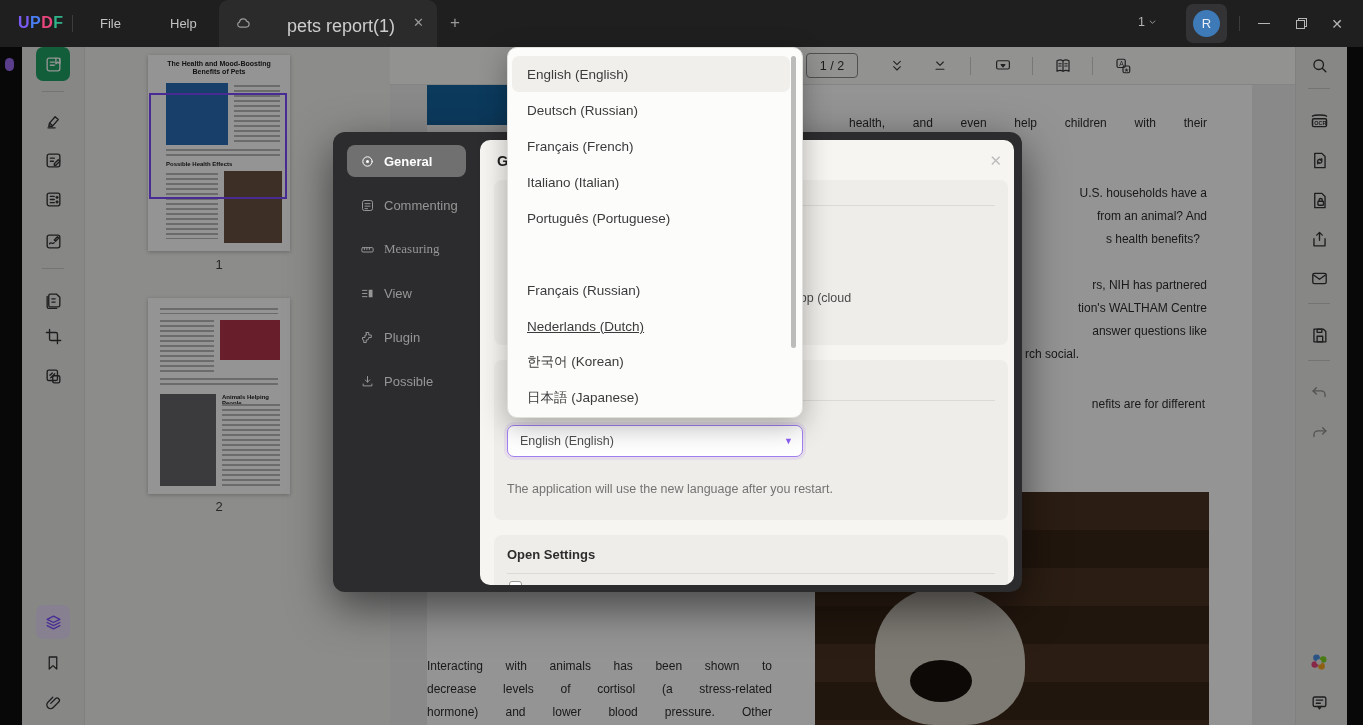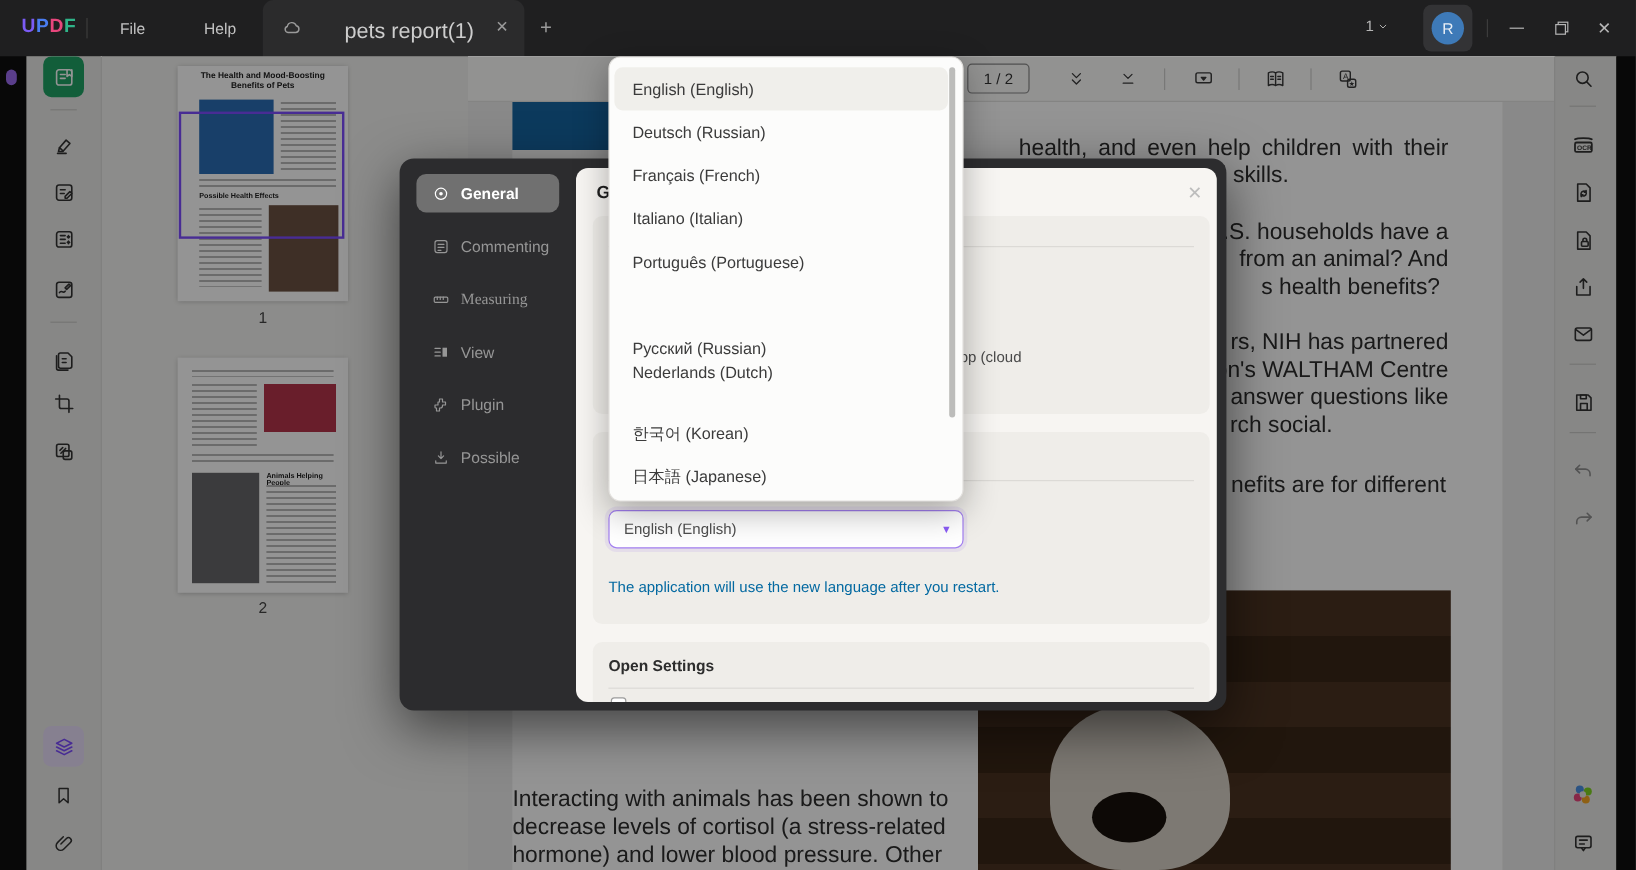--- a/index.html
+++ b/index.html
@@ -55,21 +55,21 @@
 
   
   #doc-area { left:390px; top:0; width:905px; height:678px; background:#ededec; }
   #doc-toolbar { left:0; top:0; width:905px; height:38px; background:#fbfbfa; border-bottom:1px solid #e4e4e2; }
   #page-box { left:416px; top:6px; width:52px; height:25px; border:1px solid #8a8a8a; border-radius:4px;
     font-size:12.5px; color:#333; text-align:center; line-height:24px; }
   .dt-icon { top:5px; width:28px; height:28px; display:flex; align-items:center; justify-content:center; }
   .dt-icon svg { stroke:#3a3a3a; fill:none; stroke-width:1.6; stroke-linecap:round; stroke-linejoin:round; }
   .dt-divider { top:10px; width:1px; height:18px; background:#cfcfcd; }
   #doc-page { left:37px; top:38px; width:825px; height:640px; background:#ffffff; }
-  .doc-text { color:#2e2e2e; font-size:19px; line-height:23px; white-space:nowrap; }
+  .doc-text { color:#2e2e2e; font-size:12px; line-height:23px; white-space:nowrap; }
   #blue-block { left:0; top:0; width:368px; height:40px; background:#1565a0; }
   #dog-photo { left:388px; top:407px; width:394px; height:233px;
     background:repeating-linear-gradient(180deg,#4a3322 0 38px,#3a2718 38px 76px); }
   #dog-snout { left:60px; top:95px; width:150px; height:138px; border-radius:46% 54% 40% 40%; background:#d8d1c6;
     box-shadow:inset -18px -20px 30px #b3a globe89e; }
   #dog-nose { left:95px; top:168px; width:62px; height:42px; border-radius:50%; background:#17100b; }
 
   
   #overlay { left:0; top:0; width:1363px; height:678px; background:rgba(0,0,0,0.42); }
 
@@ -88,21 +88,21 @@
   #dlg-close { right:12px; top:12px; font-size:15px; color:#bdbdbd; }
   .section { left:14px; width:514px; background:#efede9; border-radius:8px; }
   .sec-divider { left:13px; right:13px; height:1px; background:#dcdad6; }
   #sec1 { top:40px; height:165px; }
   #sec1-fragment { left:278px; top:111px; font-size:12.5px; color:#4a4a4a; }
   #sec2 { top:220px; height:160px; }
   #lang-select { left:13px; top:65px; width:296px; height:32px; background:#ffffff;
     border:1px solid #a27ff0; border-radius:7px; box-shadow:0 0 0 3px rgba(150,110,240,0.12);
     font-size:12.5px; color:#4f4f4f; line-height:30px; padding:0 12px; }
   #lang-select .arrow { position:absolute; right:9px; top:0; color:#8b5cf6; font-size:9px; }
-  #restart-note { left:13px; top:122px; font-size:12.5px; color:#0369a1; }
+  #restart-note { left:13px; top:122px; font-size:12.5px; color:#737373; }
   #sec3 { top:395px; height:90px; }
   #open-settings-heading { left:13px; top:12px; font-size:13px; font-weight:bold; color:#2d2d2d; }
   #sec3-checkbox { left:15px; top:46px; width:13px; height:13px; border:1.4px solid #9a9a9a; border-radius:3px; background:#fff; }
 
   
   #dropdown { left:507px; top:0px; width:296px; height:371px; background:#fcfcfb; border:1px solid #e2e0dd;
     border-radius:10px; box-shadow:0 8px 28px rgba(0,0,0,0.3); }
   .dd-item { left:4px; width:278px; height:36px; border-radius:7px; font-size:13.5px; color:#3b3b3b;
     display:flex; align-items:center; padding-left:15px; }
   .dd-item.selected { background:#f0efeb; }
@@ -479,22 +479,22 @@
           <div id="sec3-checkbox" class="abs"></div>
         </div>
       </div>
 
       <div id="dropdown" class="abs" style="left:174px; top:-85px;">
         <div class="dd-item selected abs" style="top:8px;">English (English)</div>
         <div class="dd-item abs" style="top:44px;">Deutsch (Russian)</div>
         <div class="dd-item abs" style="top:80px;">Français (French)</div>
         <div class="dd-item abs" style="top:116px;">Italiano (Italian)</div>
         <div class="dd-item abs" style="top:152px;">Português (Portuguese)</div>
-        <div class="dd-item abs" style="top:224px;">Русский (Russian)</div>
-        <div class="dd-item abs" style="top:244px;">Nederlands (Dutch)</div>
+        <div class="dd-item abs" style="top:224px;">Français (Russian)</div>
+        <div class="dd-item abs" style="top:260px;text-decoration:underline;">Nederlands (Dutch)</div>
         <div class="dd-item abs" style="top:296px;">한국어 (Korean)</div>
         <div class="dd-item abs" style="top:332px;">日本語 (Japanese)</div>
         <div id="dd-scrollbar" class="abs"></div>
       </div>
     </div>
 
   </div>
 </div>
 
 </body></html>

